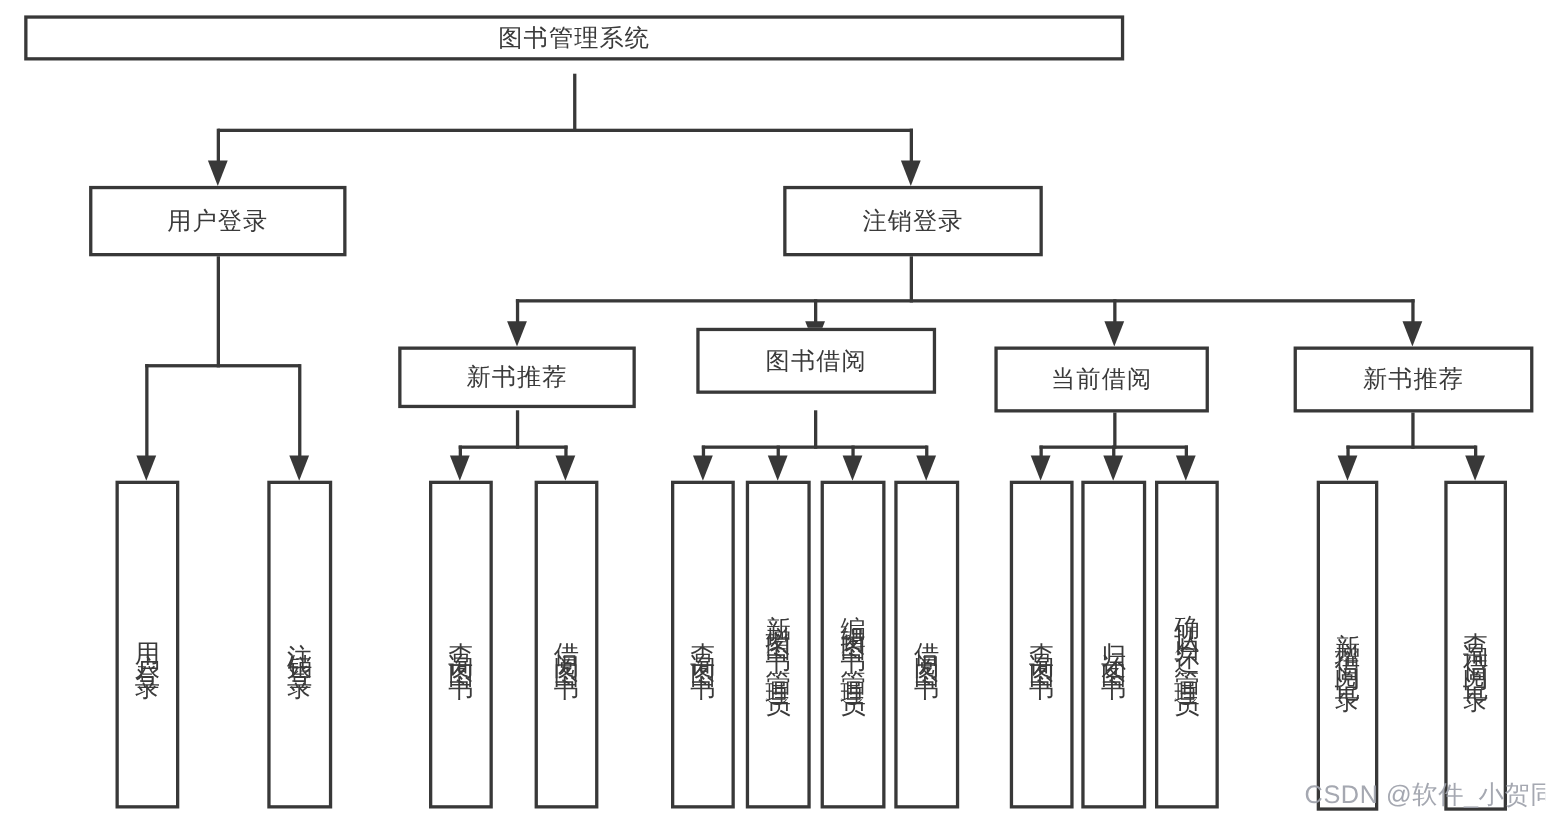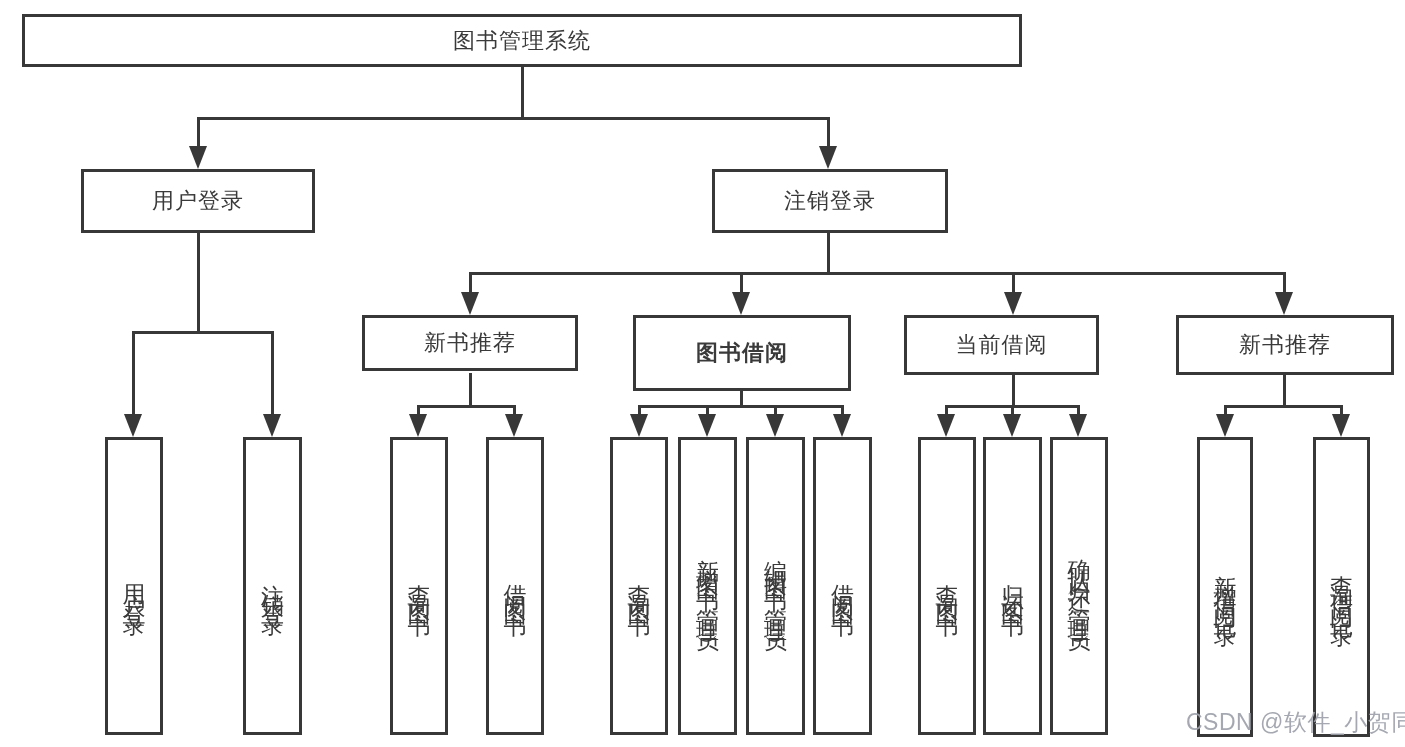--- a/index.html
+++ b/index.html
@@ -50,35 +50,35 @@
     letter-spacing:0.5px;
     white-space:nowrap;
     z-index:5;
   }
 </style>
 </head>
 <body>
 
 <div class="canvas">
 
-  <div class="box" style="left:22px;top:14px;width:1000px;height:53px;">
+  <div class="box" style="left:22px;top:14px;width:1000px;height:41px;">
     <span>图书管理系统</span>
   </div>
 
   <div class="box" style="left:81px;top:169px;width:234px;height:64px;">
     <span>用户登录</span>
   </div>
   <div class="box" style="left:712px;top:169px;width:236px;height:64px;">
     <span>注销登录</span>
   </div>
 
   <div class="box" style="left:362px;top:315px;width:216px;height:56px;">
     <span>新书推荐</span>
   </div>
-  <div class="box" style="left:633px;top:315px;width:218px;height:76px;font-weight:bold;">
+  <div class="box" style="left:633px;top:298px;width:218px;height:60px;">
     <span>图书借阅</span>
   </div>
   <div class="box" style="left:904px;top:315px;width:195px;height:60px;">
     <span>当前借阅</span>
   </div>
   <div class="box" style="left:1176px;top:315px;width:218px;height:60px;">
     <span>新书推荐</span>
   </div>
 
   <div class="box vbox" style="left:105px;top:437px;width:58px;height:298px;">

